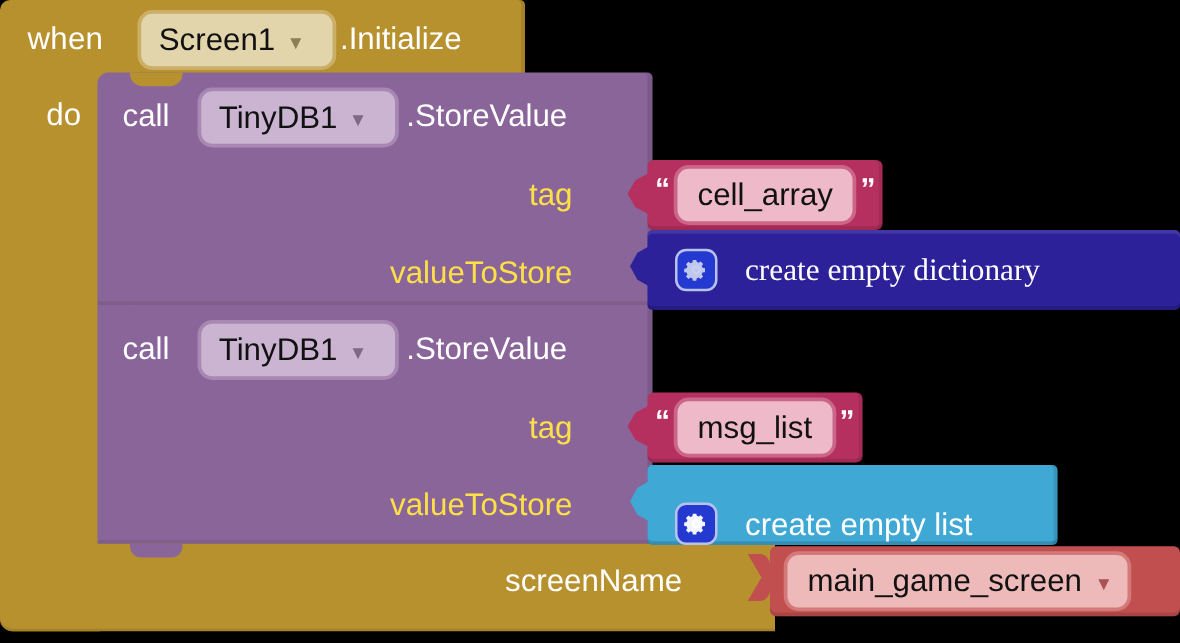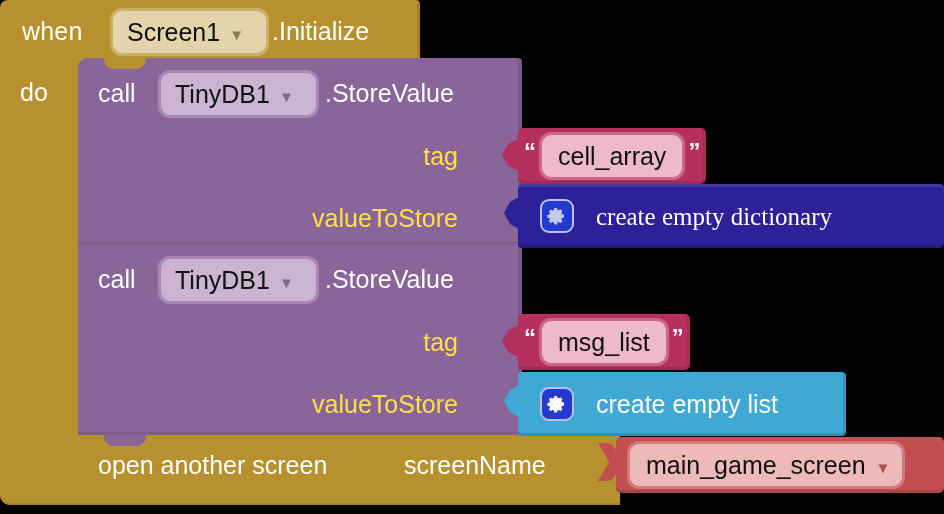--- a/index.html
+++ b/index.html
@@ -50,21 +50,21 @@
   .when-label {
     position: absolute;
     left: 22px; top: 16px;
     color: #ffffff;
     font-size: 25px;
     line-height: 31px;
     letter-spacing: 0.2px;
   }
   .do-label {
     position: absolute;
-    left: 20px; top: 77px;
+    left: 37px; top: 77px;
     color: #ffffff;
     font-size: 25px;
     line-height: 31px;
   }
   .dot-initialize {
     position: absolute;
     left: 272px; top: 16px;
     color: #ffffff;
     font-size: 25px;
     line-height: 31px;
@@ -216,21 +216,21 @@
 
   
   #list-block {
     left: 518px; top: 372px;
     width: 328px; height: 64px;
     background: #3fa8d4;
     border-radius: 4px;
     box-shadow: inset 0 -3px 0 rgba(0,0,0,0.15),
                 inset -3px 0 0 rgba(0,0,0,0.10);
     display: flex;
-    align-items: center;
+    align-items: flex-end;
   }
   #list-block .tab {
     position: absolute;
     left: -14px; top: 12px;
     width: 17px; height: 34px;
     background: #3fa8d4;
     border-radius: 9px 0 0 9px;
     clip-path: polygon(100% 0, 100% 100%, 35% 82%, 0 50%, 35% 18%);
   }
 
@@ -383,21 +383,20 @@
     <div class="tab"></div>
     <span class="mutator-icon">
       <svg width="20" height="20" viewBox="0 0 20 20" aria-hidden="true">
         <path fill="#ffffff" d="M10 6.4a3.6 3.6 0 100 7.2 3.6 3.6 0 000-7.2zm0 5.3a1.7 1.7 0 110-3.4 1.7 1.7 0 010 3.4z"></path>
         <path fill="#ffffff" d="M17 11.4v-2.8l-2-.35a5.4 5.4 0 00-.6-1.45l1.15-1.65-2-2-1.65 1.15a5.4 5.4 0 00-1.45-.6L10.05 2H7.25l-.35 2a5.4 5.4 0 00-1.45.6L3.8 3.45l-2 2L2.95 7.1a5.4 5.4 0 00-.6 1.45l-2 .35v2.8l2 .35c.13.52.34 1 .6 1.45L1.8 15.15l2 2 1.65-1.15c.45.27.93.47 1.45.6l.35 2h2.8l.35-2c.52-.13 1-.33 1.45-.6l1.65 1.15 2-2-1.15-1.65c.26-.45.47-.93.6-1.45l2-.35z" opacity="0.95"></path>
       </svg>
     </span>
     <span class="blk-text">create empty list</span>
   </div>
 
-  <span id="open-screen-label">open another screen</span>
   <span id="screenname-label">screenName</span>
   <div id="screen-socket"></div>
   <div class="blk" id="screen-value-block">
     <span id="screen-value-field">
       <span>main_game_screen</span>
       <span class="caret">▼</span>
     </span>
   </div>
 
 </div>

